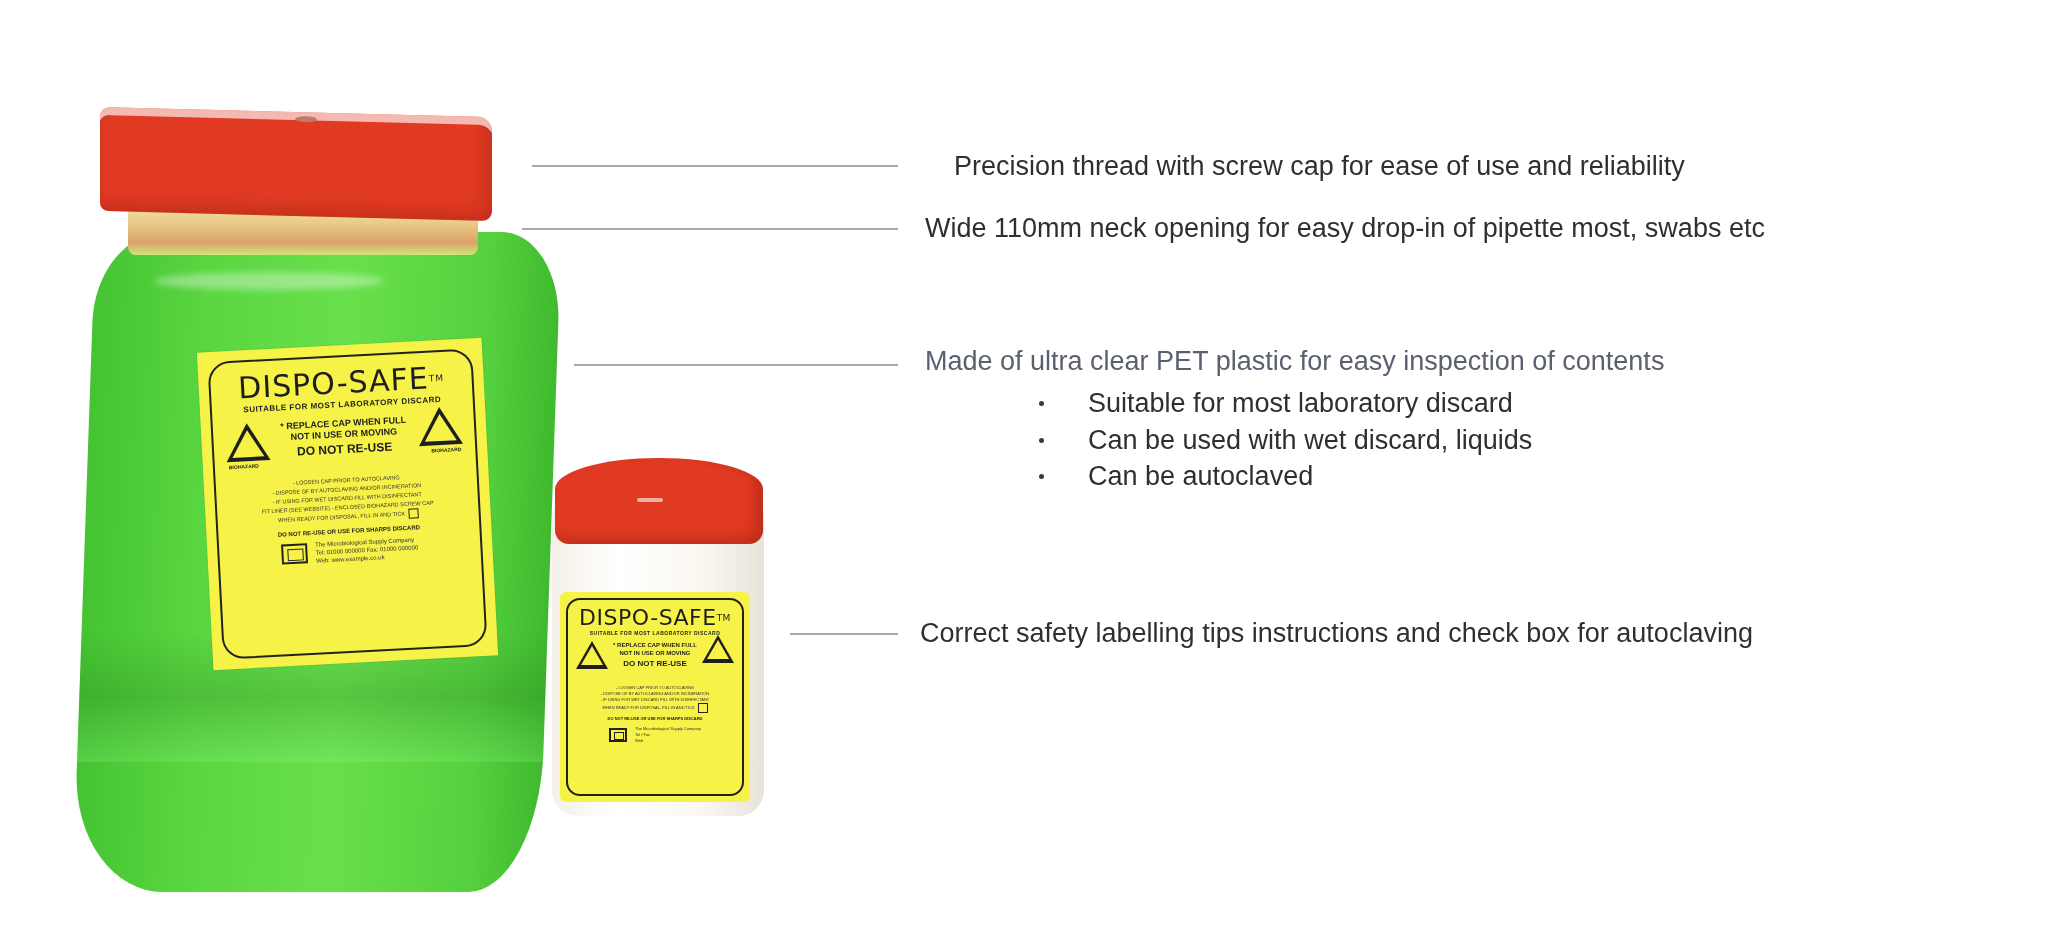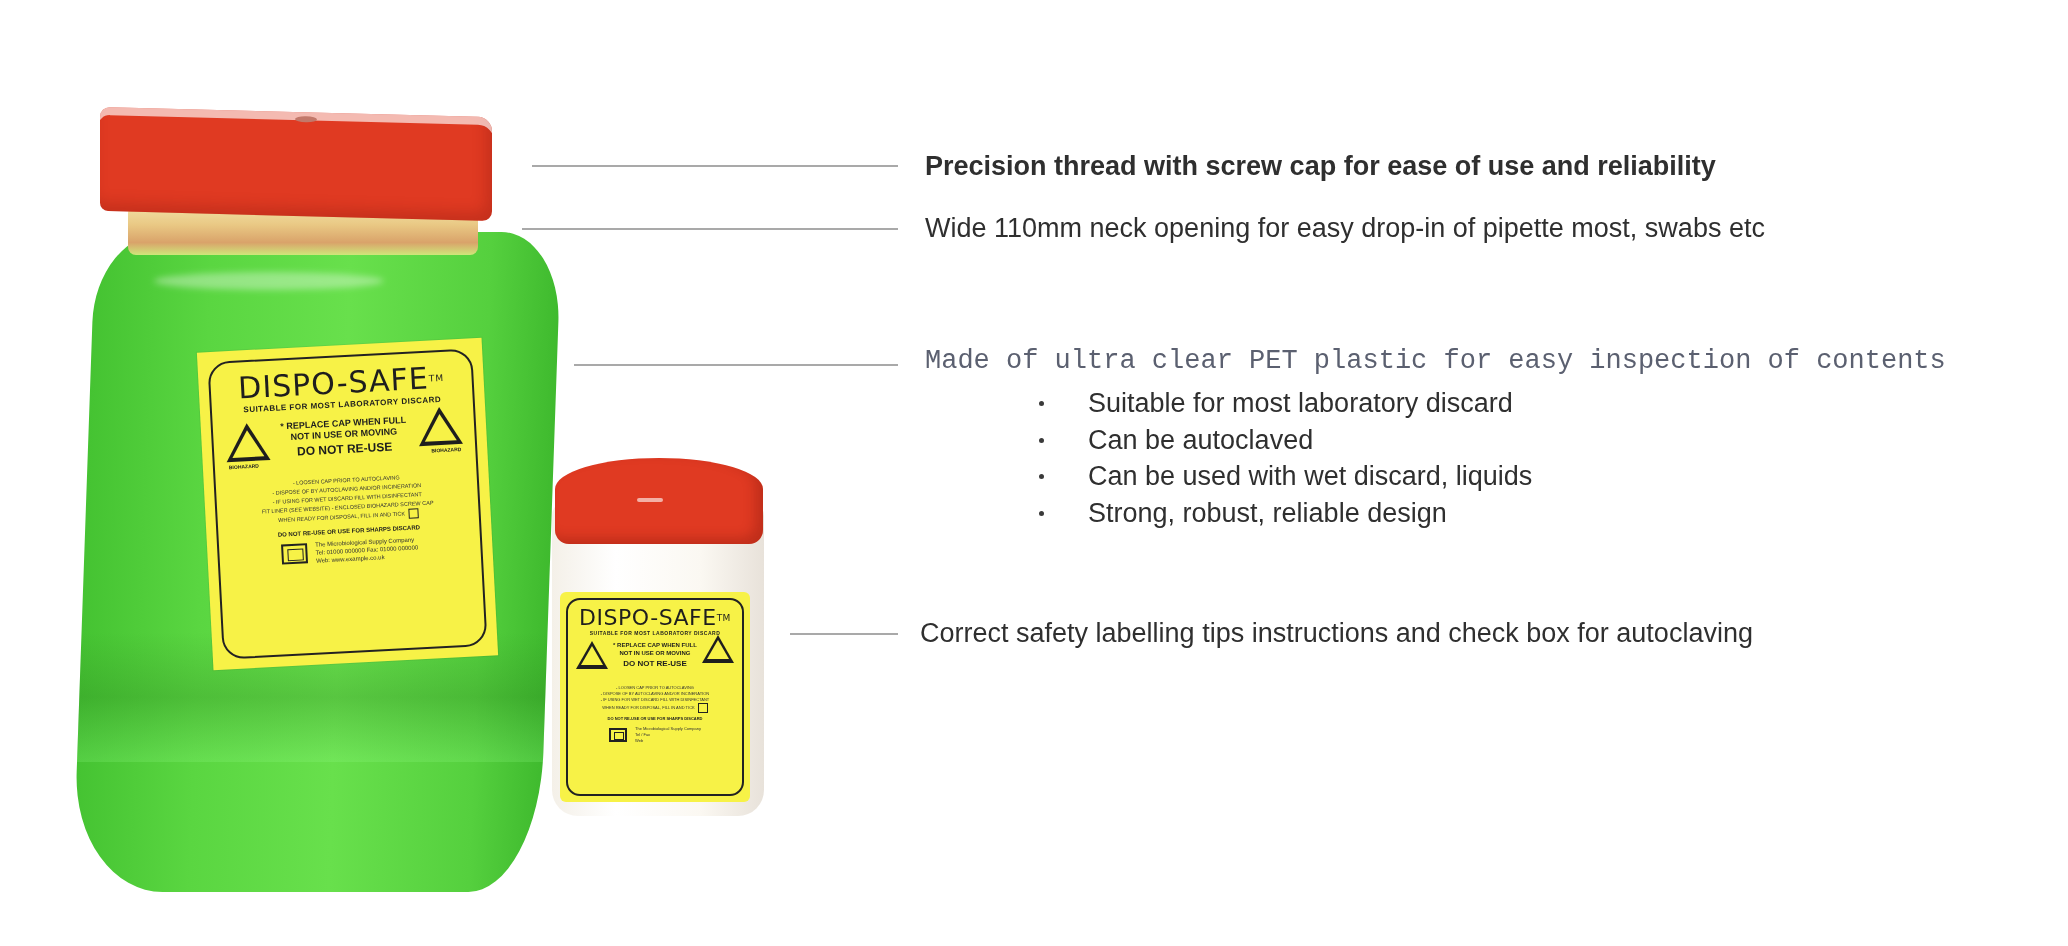--- a/index.html
+++ b/index.html
@@ -150,29 +150,28 @@
           <div>The Microbiological Supply Company</div>
           <div>Tel / Fax</div>
           <div>Web</div>
         </div>
       </div>
     </div>
   </div>
 </div>
 
 <div class="leader" style="left:532px; top:165px; width:366px;"></div>
-<div class="callout" style="left:925px; top:150px;font-weight:bold;">Precision thread with screw cap for ease of use and reliability</div>
+<div class="callout" style="left:954px; top:150px;">Precision thread with screw cap for ease of use and reliability</div>
 
 <div class="leader" style="left:522px; top:228px; width:376px;"></div>
 <div class="callout" style="left:925px; top:212px;">Wide 110mm neck opening for easy drop-in of pipette most, swabs etc</div>
 
 <div class="leader" style="left:574px; top:364px; width:324px;"></div>
-<div class="callout muted" style="left:925px; top:345px;font-family:Liberation Mono, monospace;">Made of ultra clear PET plastic for easy inspection of contents</div>
+<div class="callout muted" style="left:925px; top:345px;">Made of ultra clear PET plastic for easy inspection of contents</div>
 
 <ul class="bullets">
   <li><span class="dot"></span><span>Suitable for most laboratory discard</span></li>
+  <li><span class="dot"></span><span>Can be used with wet discard, liquids</span></li>
   <li><span class="dot"></span><span>Can be autoclaved</span></li>
-  <li><span class="dot"></span><span>Can be used with wet discard, liquids</span></li>
-  <li><span class="dot"></span><span>Strong, robust, reliable design</span></li>
 </ul>
 
 <div class="leader" style="left:790px; top:633px; width:108px;"></div>
 <div class="callout" style="left:920px; top:617px;">Correct safety labelling tips instructions and check box for autoclaving</div>
 
 </body></html>

